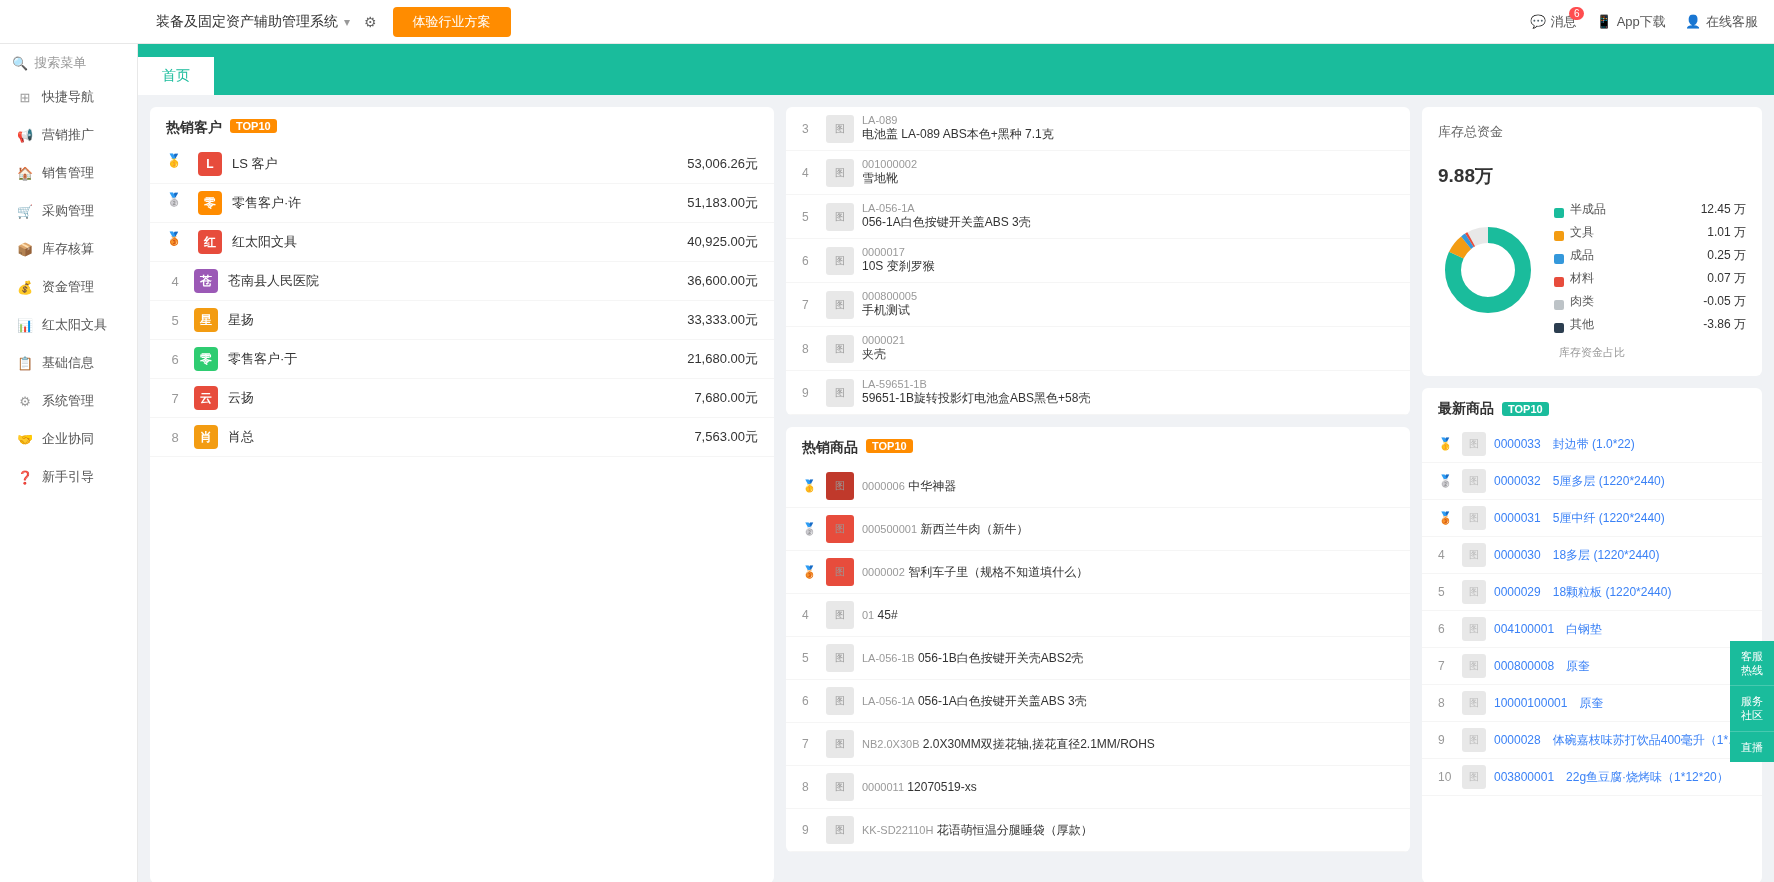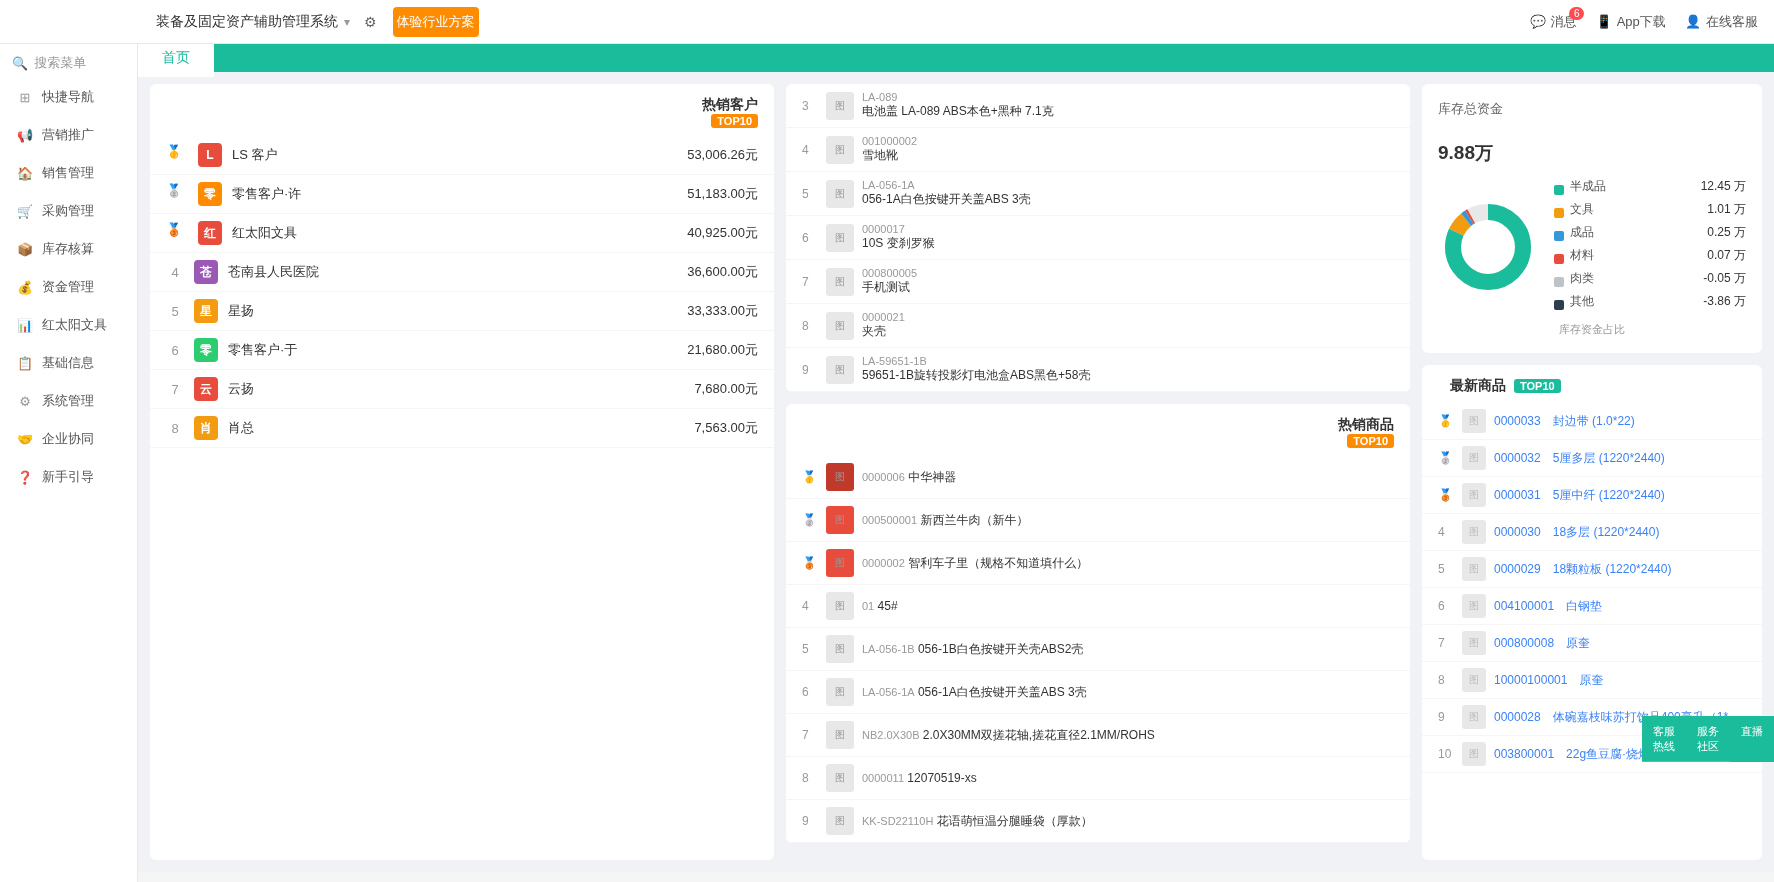--- a/index.html
+++ b/index.html
@@ -25,21 +25,21 @@
       font-size: 14px;
       margin-left: 140px;
     }
     .top-bar .chevron-down { color: #999; font-size: 12px; }
     .top-bar .settings-icon { color: #666; margin-left: 8px; cursor: pointer; }
     .top-bar .trial-btn {
       margin-left: 16px;
       background: #ff8c00;
       color: #fff;
       border: none;
-      padding: 6px 4px;
+      padding: 6px 20px;
       border-radius: 4px;
       cursor: pointer;
       font-size: 13px;
     }
     .top-bar-right {
       margin-left: auto;
       display: flex;
       align-items: center;
       gap: 20px;
       font-size: 13px;
@@ -109,22 +109,22 @@
       margin-left: 138px;
       margin-top: 44px;
       height: calc(100vh - 44px);
       overflow-y: auto;
     }
 
     
     .nav-tabs {
       background: #1abc9c;
       display: flex;
-      align-items: center;
-      height: 28px;
+      align-items: flex-end;
+      height: 51px;
       padding-left: 0;
     }
     .nav-tab {
       padding: 0 24px;
       height: 38px;
       display: flex;
       align-items: center;
       cursor: pointer;
       font-size: 14px;
       color: rgba(255,255,255,0.8);
@@ -150,22 +150,22 @@
       border-radius: 6px;
       overflow: hidden;
     }
 
     .card-header {
       padding: 12px 16px 8px;
       font-size: 14px;
       font-weight: 600;
       color: #333;
       display: flex;
-      align-items: flex-end;
-      flex-direction: column;
+      align-items: flex-start;
+      gap: 8px;
     }
     .card-header .top-label {
       background: #ff8c00;
       color: #fff;
       font-size: 11px;
       padding: 1px 6px;
       border-radius: 3px;
     }
 
     
@@ -234,21 +234,21 @@
     .legend-label { flex: 1; color: #555; }
     .legend-value { color: #333; font-weight: 500; }
     .legend-footer { text-align: center; font-size: 11px; color: #999; margin-top: 6px; }
 
     .new-products-card {
       background: #fff;
       border-radius: 6px;
       padding: 12px 0;
       flex: 1;
     }
-    .new-products-header { padding: 0 28px 8px; font-size: 14px; font-weight: 600; color: #333; display: flex; align-items: center; gap: 8px; }
+    .new-products-header { padding: 0 16px 8px; font-size: 14px; font-weight: 600; color: #333; display: flex; align-items: center; gap: 8px; }
     .new-products-header .top-label { background: #1abc9c; color: #fff; font-size: 11px; padding: 1px 6px; border-radius: 3px; }
 
     .new-product-item {
       display: flex;
       align-items: center;
       padding: 6px 16px;
       font-size: 12px;
       gap: 8px;
       border-bottom: 1px solid #f5f5f5;
     }
@@ -263,20 +263,21 @@
       font-size: 10px; color: #bbb;
     }
     .new-product-item .prod-detail { flex: 1; min-width: 0; color: #3b82f6; white-space: nowrap; overflow: hidden; text-overflow: ellipsis; }
 
     
     .float-btns {
       position: fixed;
       right: 0;
       bottom: 120px;
       display: flex;
+      flex-direction: column;
       z-index: 200;
     }
     .float-btn {
       width: 44px;
       background: #1abc9c;
       color: #fff;
       font-size: 11px;
       text-align: center;
       padding: 8px 4px;
       cursor: pointer;

